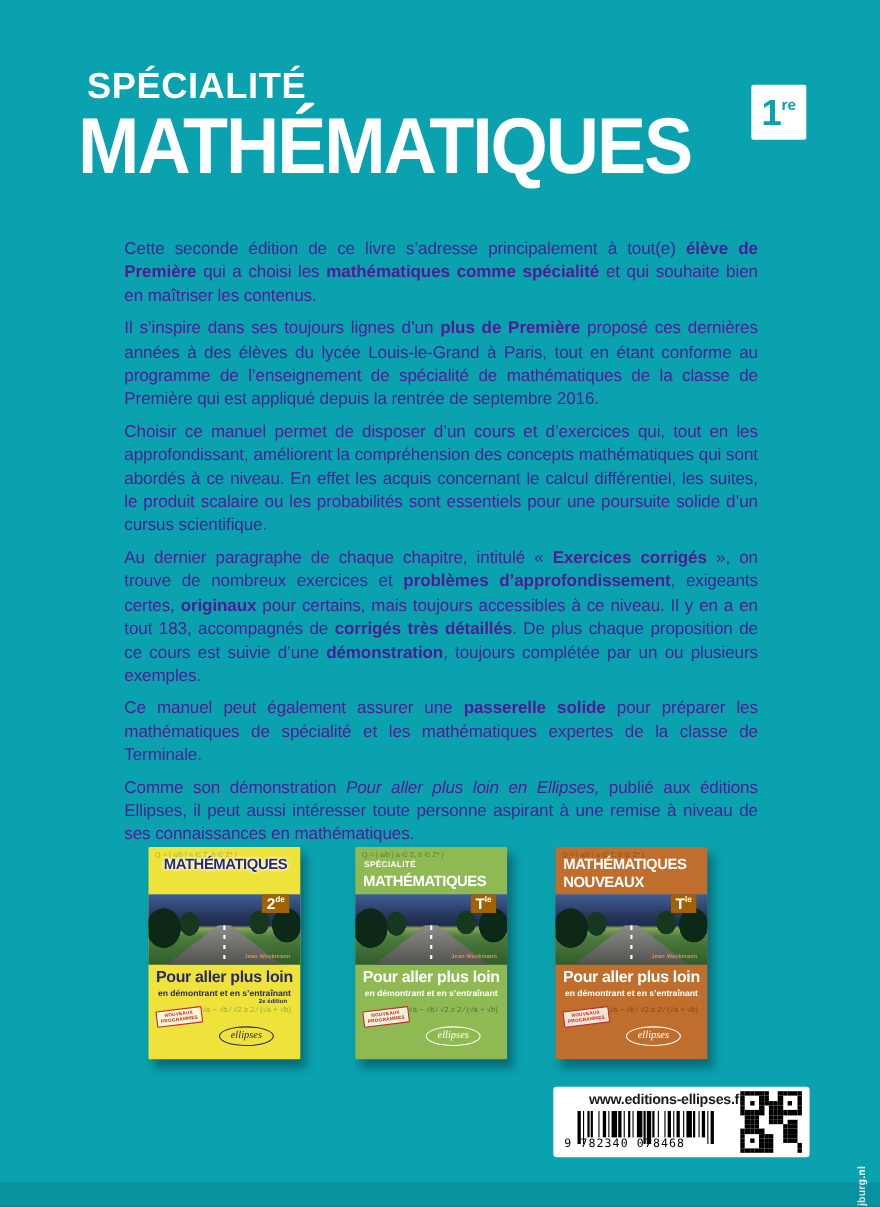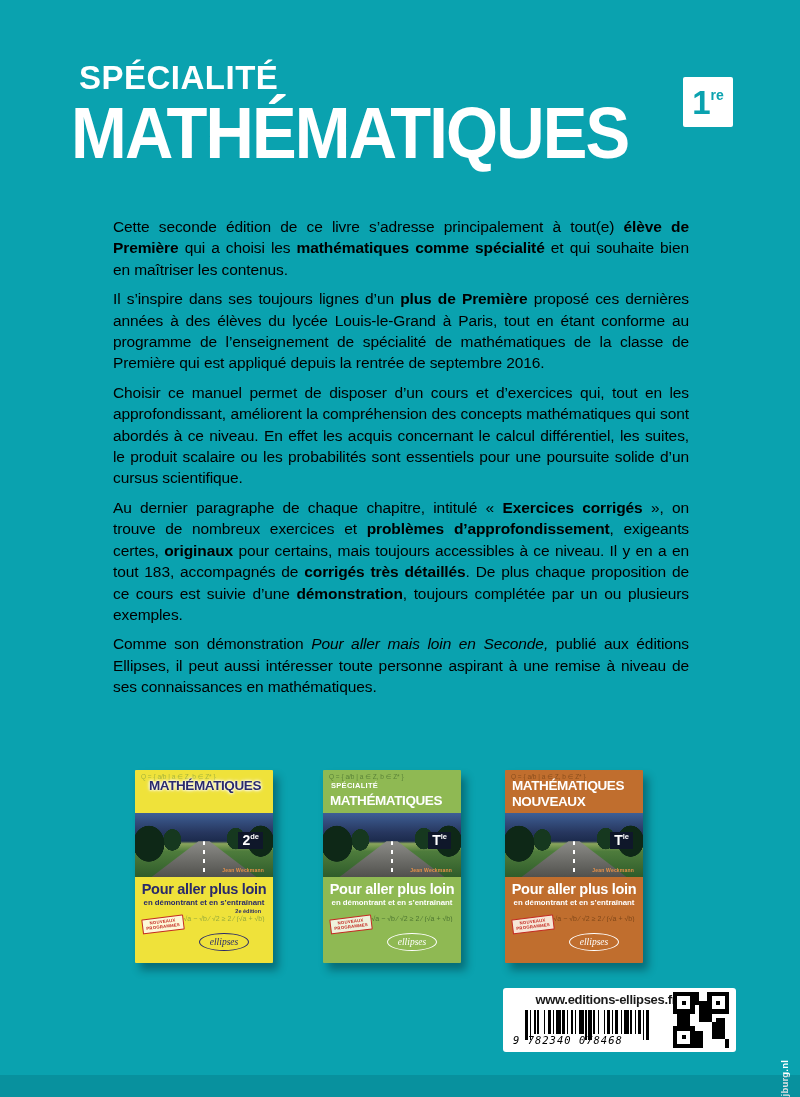--- a/index.html
+++ b/index.html
@@ -24,21 +24,21 @@
   .level-badge{
     position:absolute; left:683px; top:77px; width:50px; height:50px;
     background:#fff; border-radius:2px; color:#0aa2af;
     display:flex; align-items:center; justify-content:center;
   }
   .level-badge .num{font-size:33px; font-weight:bold; line-height:1;}
   .level-badge sup{font-size:14px; font-weight:bold; line-height:1; margin-top:-14px;}
   
   .body-text{
     position:absolute; left:113px; top:216px; width:576px;
-    color:#000000; font-size:15.5px; line-height:21.4px;
+    color:#4c1d95; font-size:15.5px; line-height:21.4px;
     text-align:justify; letter-spacing:-.1px;
   }
   .body-text p{margin:0 0 8px 0;}
   .body-text .b{font-weight:bold;}
   .body-text .i{font-style:italic;}
   
   .books-row{position:absolute; left:0; top:770px; width:800px; height:200px;}
   .book{
     position:absolute; top:0; width:138px; height:193px;
     background:var(--bg); box-shadow:5px 7px 9px rgba(0,20,30,.38);
@@ -49,22 +49,22 @@
     font-size:6.5px; color:var(--formula); opacity:.65; white-space:nowrap; overflow:hidden;
   }
   .b-titlewrap{position:absolute; left:7px; right:5px; top:8px; line-height:1; z-index:3;}
   .b-series{font-size:7.5px; font-weight:bold; color:var(--title); margin:4px 0 3px 1px; letter-spacing:.3px;}
   .b-title,.b-title2{
     font-size:13.5px; font-weight:bold; color:var(--title); letter-spacing:-.4px;
     line-height:1.15; white-space:nowrap;
   }
   .book.glow .b-title{text-shadow:0 0 2px #fff,0 0 3px #fff,0 0 4px #fff;}
   .b-level{
-    position:absolute; right:10px; top:62px; z-index:4;
-    background:#0f172a; color:#fff; padding:1px 4px 2px 4px;
+    position:absolute; right:10px; top:43px; z-index:4;
+    background:#a16207; color:#fff; padding:1px 4px 2px 4px;
     font-weight:bold; font-size:14px; line-height:1;
   }
   .b-level sup{font-size:7.5px; vertical-align:6px;}
   .landscape{
     position:absolute; left:0; right:0; top:43px; height:64px; overflow:hidden; z-index:1;
     background:
       radial-gradient(ellipse 26px 30px at 10% 48%, #0e2817 59%, transparent 61%),
       radial-gradient(ellipse 22px 26px at 91% 44%, #0e2817 59%, transparent 61%),
       radial-gradient(ellipse 15px 18px at 27% 42%, #16381f 59%, transparent 61%),
       radial-gradient(ellipse 15px 18px at 73% 40%, #16381f 59%, transparent 61%),
@@ -122,21 +122,21 @@
     font-size:13px; font-weight:bold; color:#1a1a1a; letter-spacing:-.3px;
   }
   .barcode{position:absolute; left:10px; top:22px; width:154px; height:36px;}
   .barcode-bars{position:absolute; left:12px; top:0; right:0; height:24px; display:flex; align-items:stretch;}
   .barcode-bars i{display:block; height:100%;}
   .barcode-bars i.bar{background:#000;}
   .barcode-bars i.guard{height:30px;}
   .barcode-digits{
     position:absolute; left:0; bottom:0; width:100%;
     font-family:"DejaVu Sans Mono", monospace; font-size:10.5px; color:#000;
-    letter-spacing:1px; white-space:nowrap;font-style:italic;
+    letter-spacing:1px; white-space:nowrap;
   }
   .qr{
     position:absolute; right:7px; top:4px; width:56px; height:56px;
     display:grid; grid-template-columns:repeat(13,1fr); grid-template-rows:repeat(13,1fr);
     background:#fff;
   }
   .qr b{background:#000;}
   
   .credit{
     position:absolute; right:10px; bottom:37px;
@@ -158,21 +158,22 @@
   <div class="level-badge">
     <span class="num">1</span>
       <sup>re</sup>
   </div>
 
   <div class="body-text" id="body-text">
       <p><span>Cette seconde édition de ce livre s’adresse principalement à tout(e) </span><span class="b">élève de Première</span><span> qui a choisi les </span><span class="b">mathématiques comme spécialité</span><span> et qui souhaite bien en maîtriser les contenus.</span></p>
       <p><span>Il s’inspire dans ses toujours lignes d’un </span><span class="b">plus de Première</span><span> proposé ces dernières années à des élèves du lycée Louis-le-Grand à Paris, tout en étant conforme au programme de l’enseignement de spécialité de mathématiques de la classe de Première qui est appliqué depuis la rentrée de septembre 2016.</span></p>
       <p><span>Choisir ce manuel permet de disposer d’un cours et d’exercices qui, tout en les approfondissant, améliorent la compréhension des concepts mathématiques qui sont abordés à ce niveau. En effet les acquis concernant le calcul différentiel, les suites, le produit scalaire ou les probabilités sont essentiels pour une poursuite solide d’un cursus scientifique.</span></p>
       <p><span>Au dernier paragraphe de chaque chapitre, intitulé « </span><span class="b">Exercices corrigés</span><span> », on trouve de nombreux exercices et </span><span class="b">problèmes d’approfondissement</span><span>, exigeants certes, </span><span class="b">originaux</span><span> pour certains, mais toujours accessibles à ce niveau. Il y en a en tout 183, accompagnés de </span><span class="b">corrigés très détaillés</span><span>. De plus chaque proposition de ce cours est suivie d’une </span><span class="b">démonstration</span><span>, toujours complétée par un ou plusieurs exemples.</span></p>
-      <p><span>Comme son démonstration </span><span class="i">Pour aller mais loin en Seconde,</span><span> publié aux éditions Ellipses, il peut aussi intéresser toute personne aspirant à une remise à niveau de ses connaissances en mathématiques.</span></p>
+      <p><span>Ce manuel peut également assurer une </span><span class="b">passerelle solide</span><span> pour préparer les mathématiques de spécialité et les mathématiques expertes de la classe de Terminale.</span></p>
+      <p><span>Comme son démonstration </span><span class="i">Pour aller plus loin en Ellipses,</span><span> publié aux éditions Ellipses, il peut aussi intéresser toute personne aspirant à une remise à niveau de ses connaissances en mathématiques.</span></p>
     </div>
 
   <div class="books-row" id="books-row">
     <div class="book glow" style="left: 135px; --bg: #efe23a; --title: #2a2a6a; --text: #2a2a6a; --logo: #2a2a6a; --formula: #7d9a3c;">
       <div class="formula-top">Q = { a/b | a ∈ Z, b ∈ Z* }</div>
       <div class="b-titlewrap" style="text-align: center;">
 
         <div class="b-title">MATHÉMATIQUES</div>
 
       </div>

